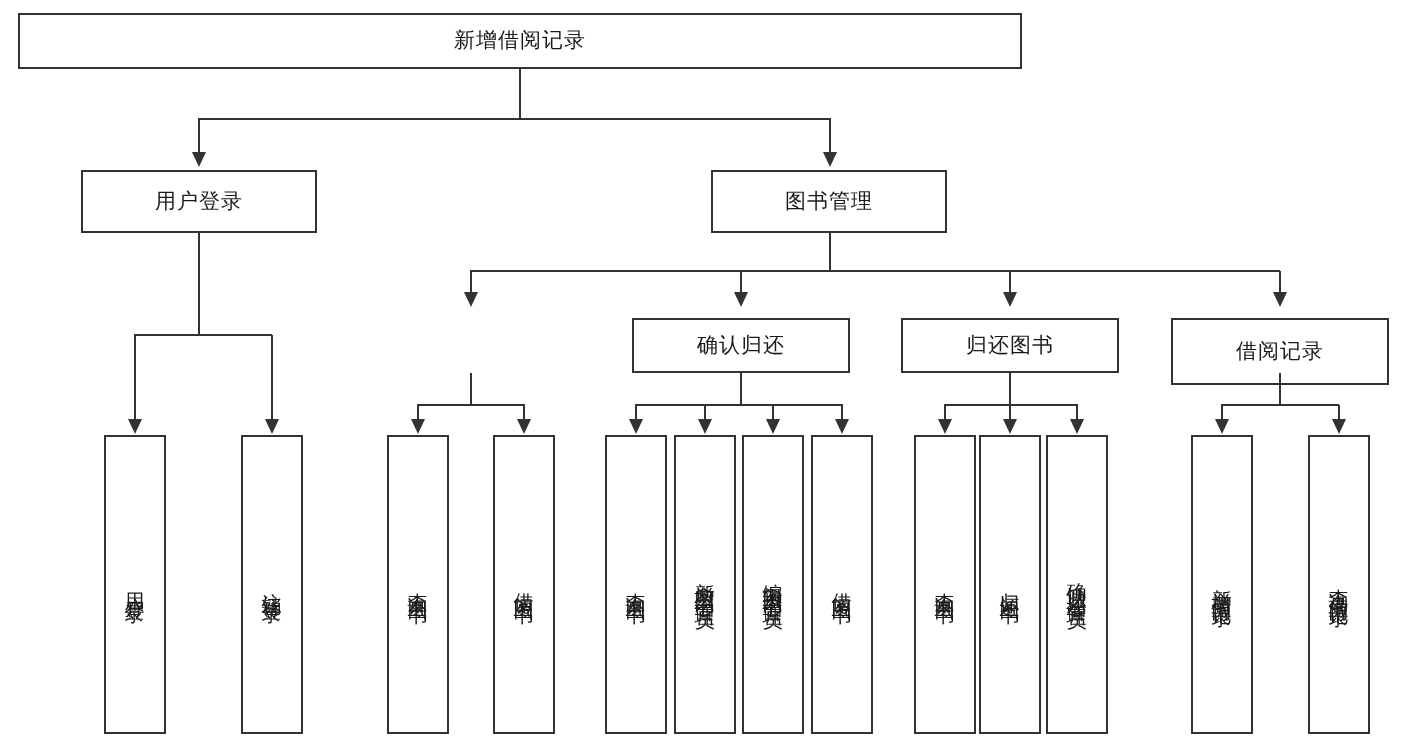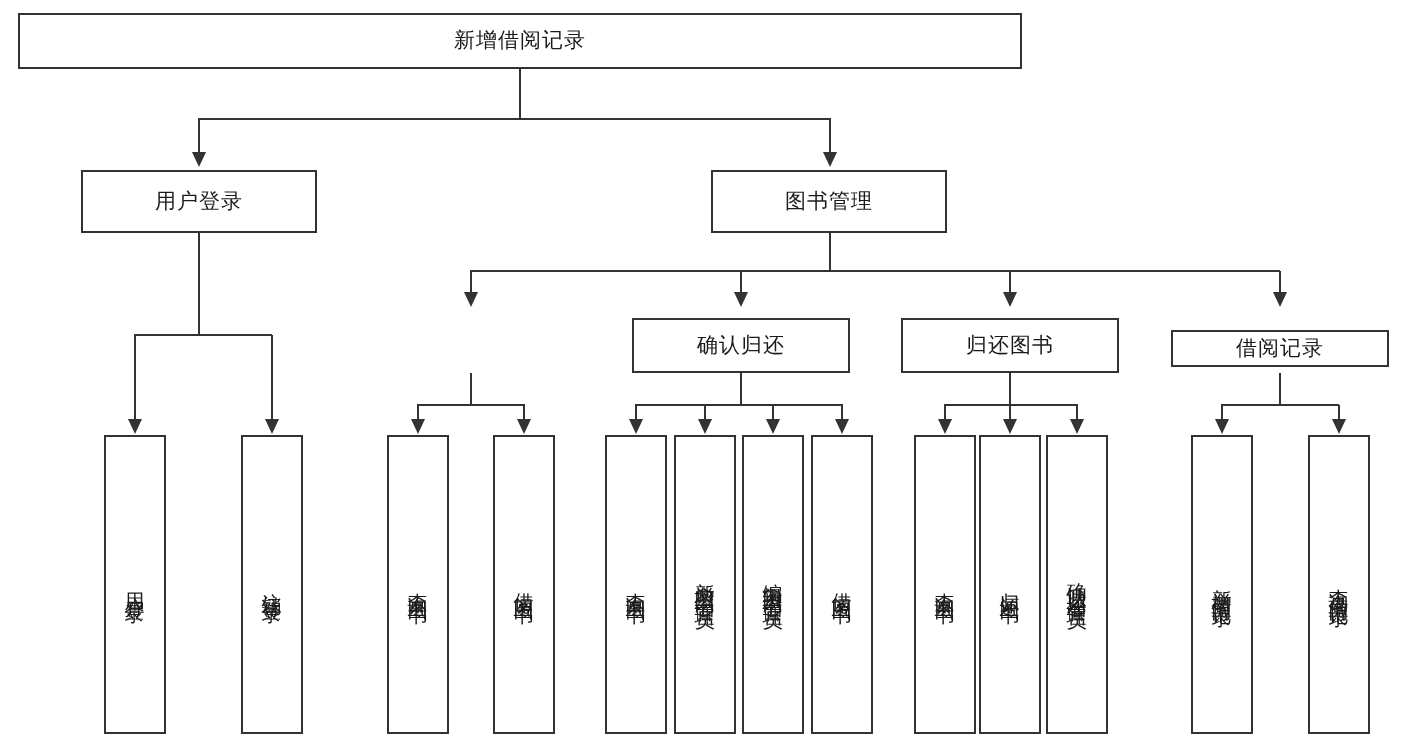--- a/index.html
+++ b/index.html
@@ -115,21 +115,21 @@
   <div class="arrow" style="left:1003px; top:292px;"></div>
   <div class="conn vline" style="left:1279px; top:271px; width:2px; height:22px;"></div>
   <div class="arrow" style="left:1273px; top:292px;"></div>
 
   <div class="node" style="left:632px; top:318px; width:218px; height:55px;">
     <span class="label">确认归还</span>
   </div>
   <div class="node" style="left:901px; top:318px; width:218px; height:55px;">
     <span class="label">归还图书</span>
   </div>
-  <div class="node" style="left:1171px; top:318px; width:218px; height:37px;margin-top:12px;">
+  <div class="node" style="left:1171px; top:318px; width:218px; height:67px;">
     <span class="label">借阅记录</span>
   </div>
 
   <div class="conn vline" style="left:470px; top:373px; width:2px; height:32px;"></div>
   <div class="conn hline" style="left:417px; top:404px; width:108px; height:2px;"></div>
   <div class="conn vline" style="left:417px; top:405px; width:2px; height:15px;"></div>
   <div class="arrow" style="left:411px; top:419px;"></div>
   <div class="conn vline" style="left:523px; top:405px; width:2px; height:15px;"></div>
   <div class="arrow" style="left:517px; top:419px;"></div>
 

